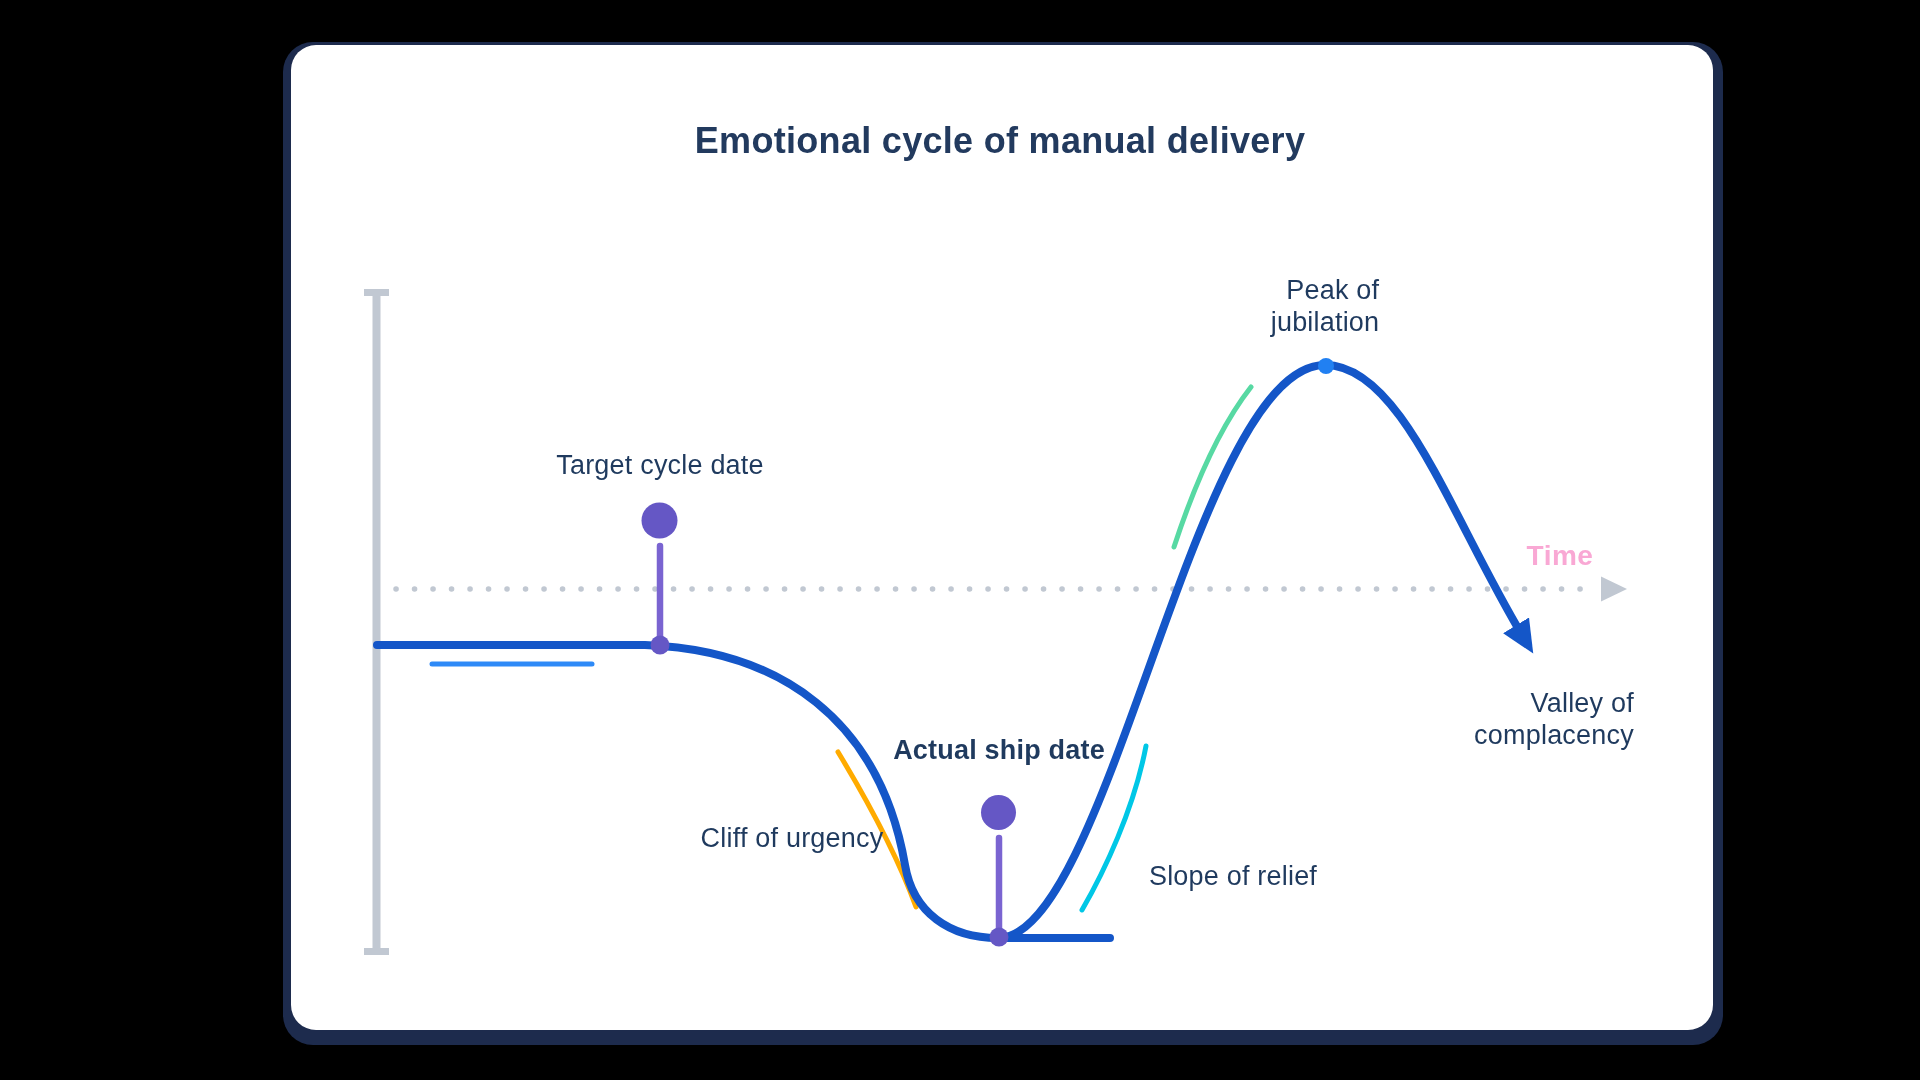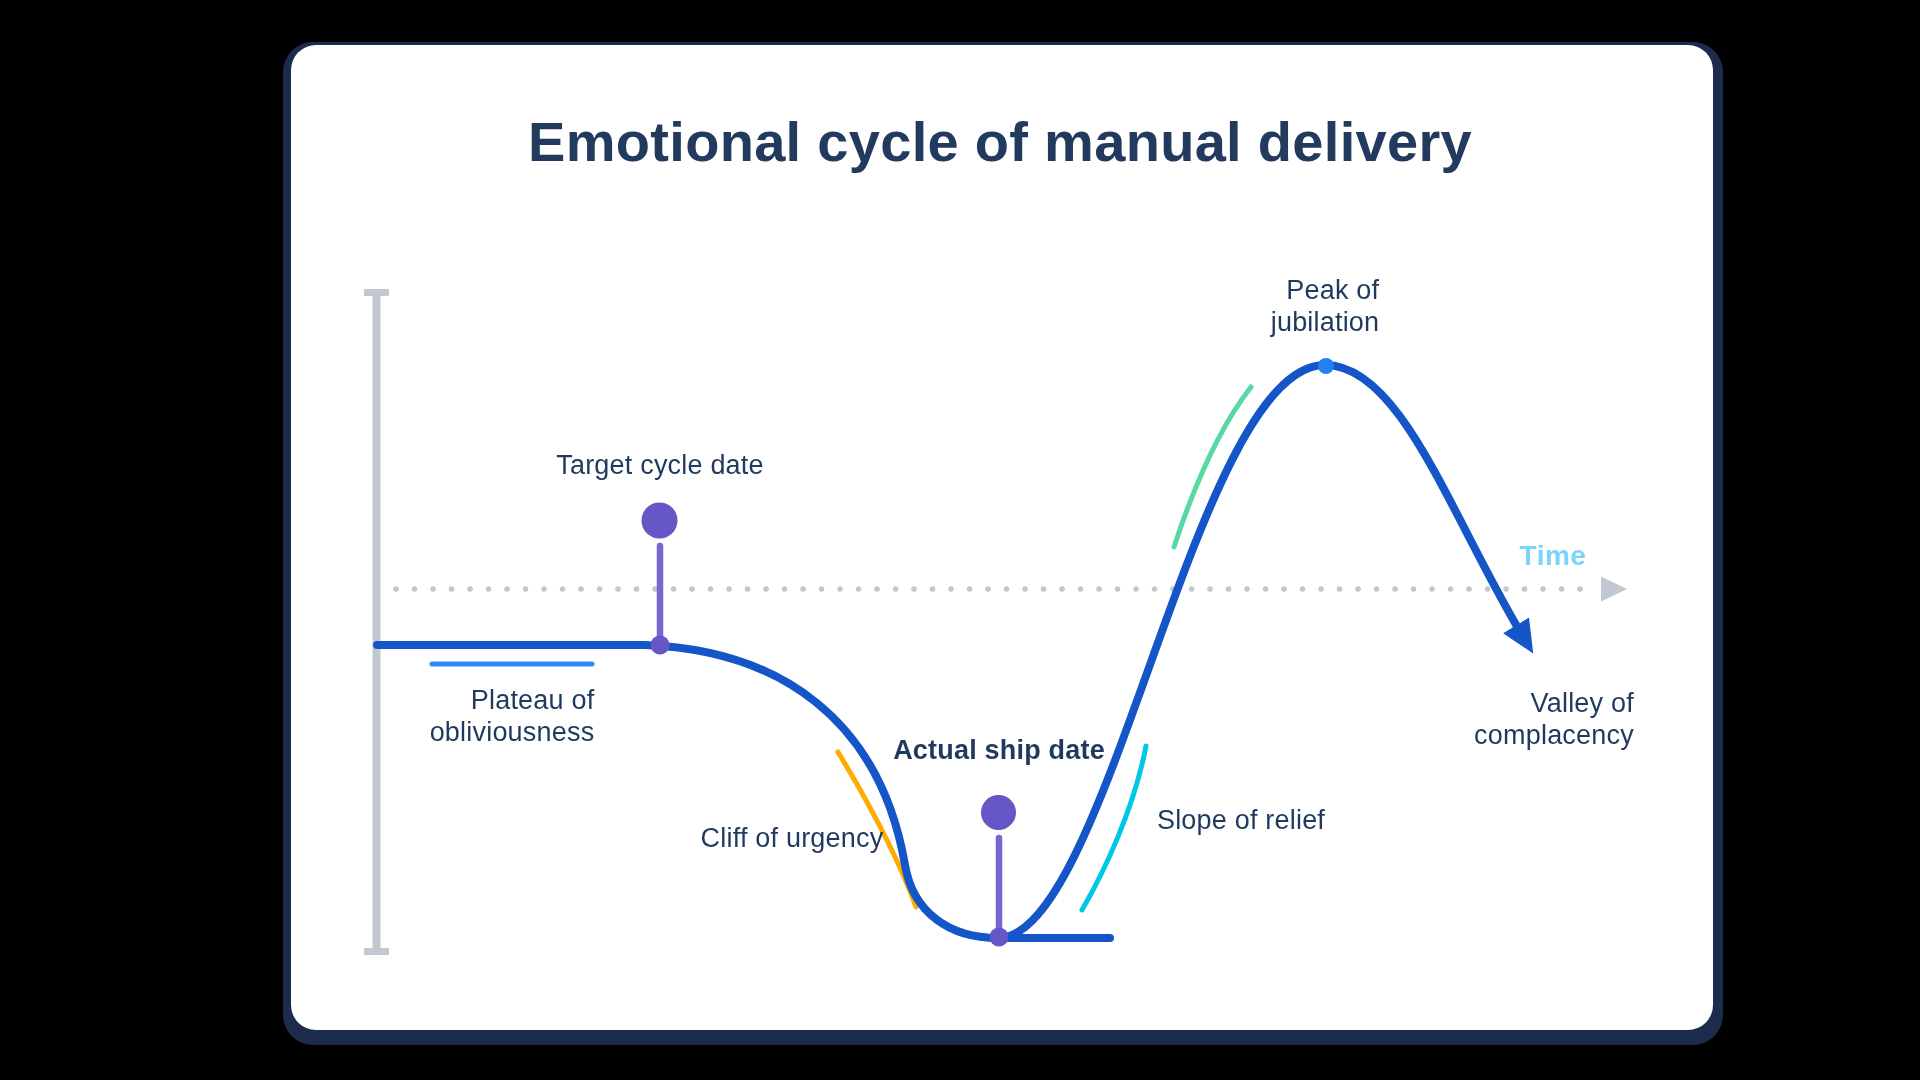--- a/index.html
+++ b/index.html
@@ -49,32 +49,33 @@
     font-weight: 500;
     line-height: 32px;
     text-align: right;
     white-space: pre-line;
     letter-spacing: 0.2px;
   }
   .title {
     position: absolute;
     transform: translate(-50%, -50%);
     color: #223A5E;
-    font-size: 56px;
+    font-size: 36px;
     font-weight: 700;
     white-space: nowrap;
     letter-spacing: 0.3px;
   }
   .time-label {
     position: absolute;
     transform: translate(-50%, -50%);
-    color: #7dd3fc;
+    color: #f9a8d4;
     font-size: 28px;
     font-weight: 700;
     letter-spacing: 0.5px;
+    margin-left: 7px;
   }
 </style>
 </head>
 <body>
 
 <div id="stage">
 
   <div class="card">
     <div class="card-surface"></div>
   </div>
@@ -116,28 +117,26 @@
       <line x1="999" y1="838" x2="999" y2="930" stroke-width="6.5" stroke-linecap="round" stroke="#7A64D1"></line>
       <circle cx="998.5" cy="812.5" r="17.5" fill="#6557C5"></circle>
       <circle cx="999" cy="937" r="9.5" fill="#6557C5"></circle>
     </g>
   </svg>
 
   <div class="title" style="left:1000px; top:141px;">Emotional cycle of manual delivery</div>
 
   <div class="label" style="left:660px; top:465px;">Target cycle date</div>
 
-  <div class="label" style="left:512px; top:716px;">Plateau of
-obliviousness</div>
 
   <div class="label" style="left:792px; top:838px;">Cliff of urgency</div>
 
   <div class="label" style="left:999px; top:750px;font-weight:bold;">Actual ship date</div>
 
-  <div class="label" style="left:1233px; top:820px;margin-left:8px;">Slope of relief</div>
+  <div class="label" style="left:1233px; top:876px;">Slope of relief</div>
 
 
   <div class="label" style="left:1325px; top:306px;">Peak of
 jubilation</div>
 
   <div class="label" style="left:1554px; top:719px;">Valley of
 complacency</div>
 
   <div class="time-label" style="left:1553px; top:556px;">Time</div>
 

